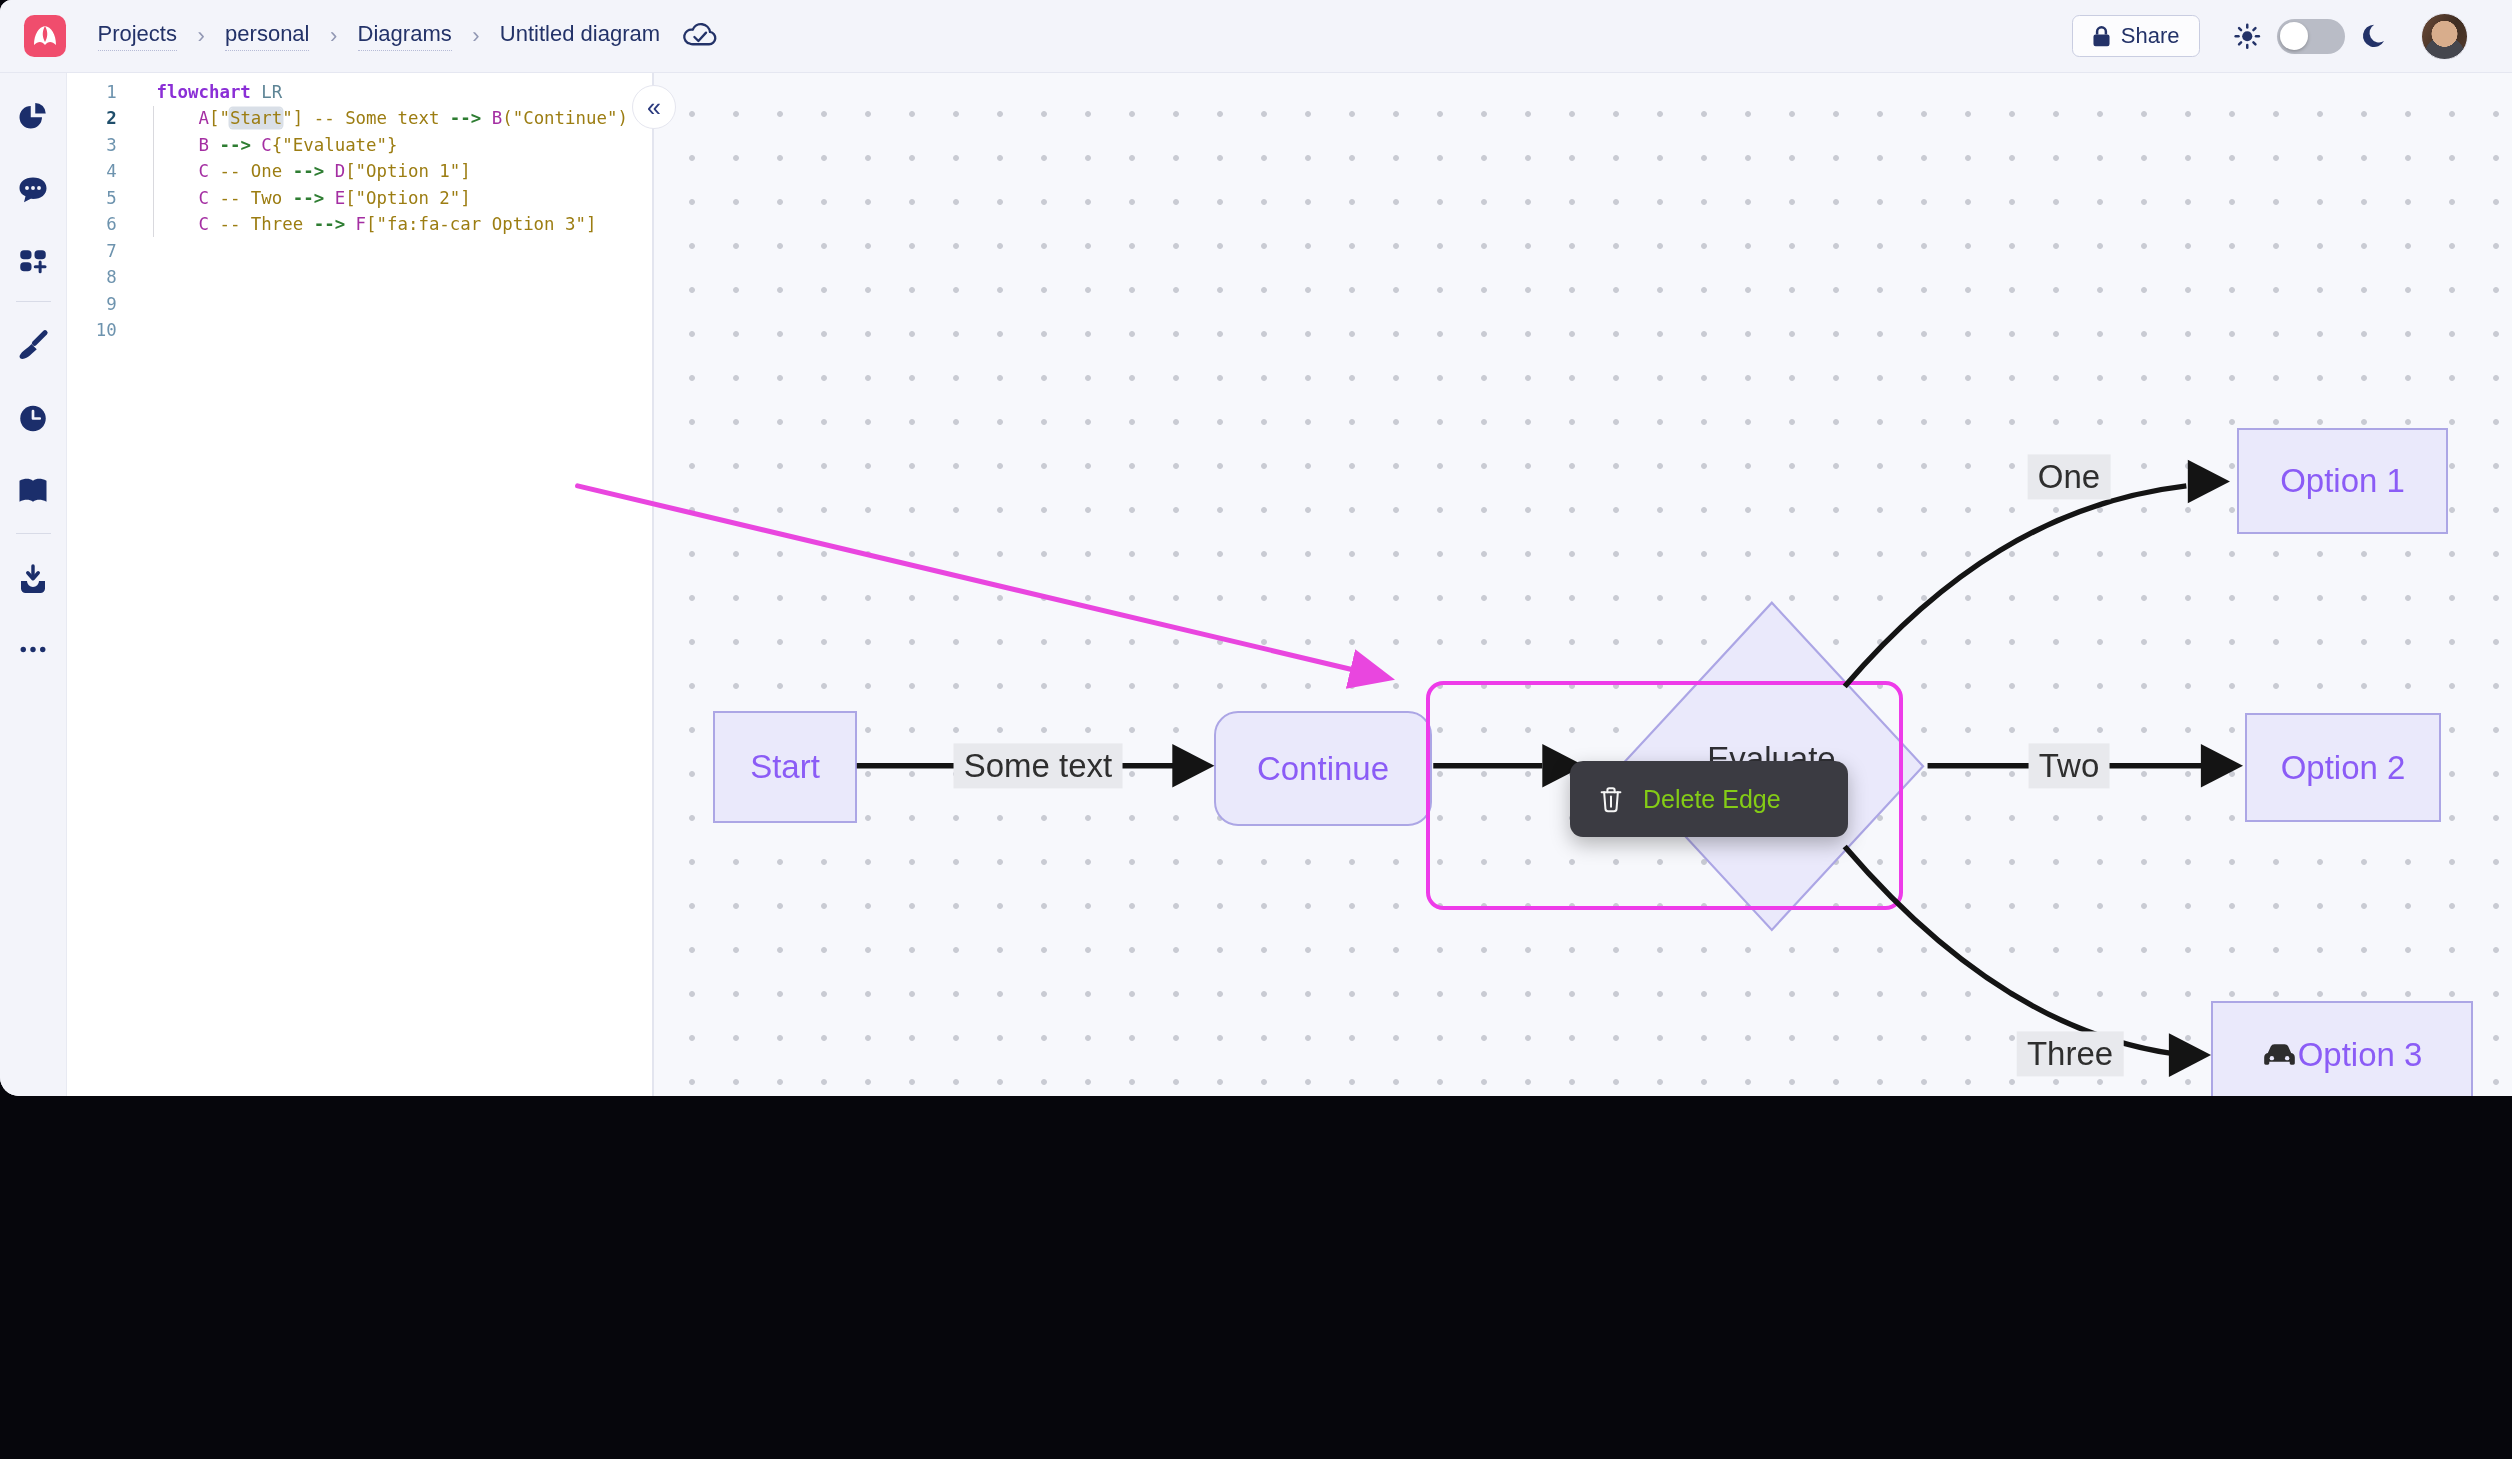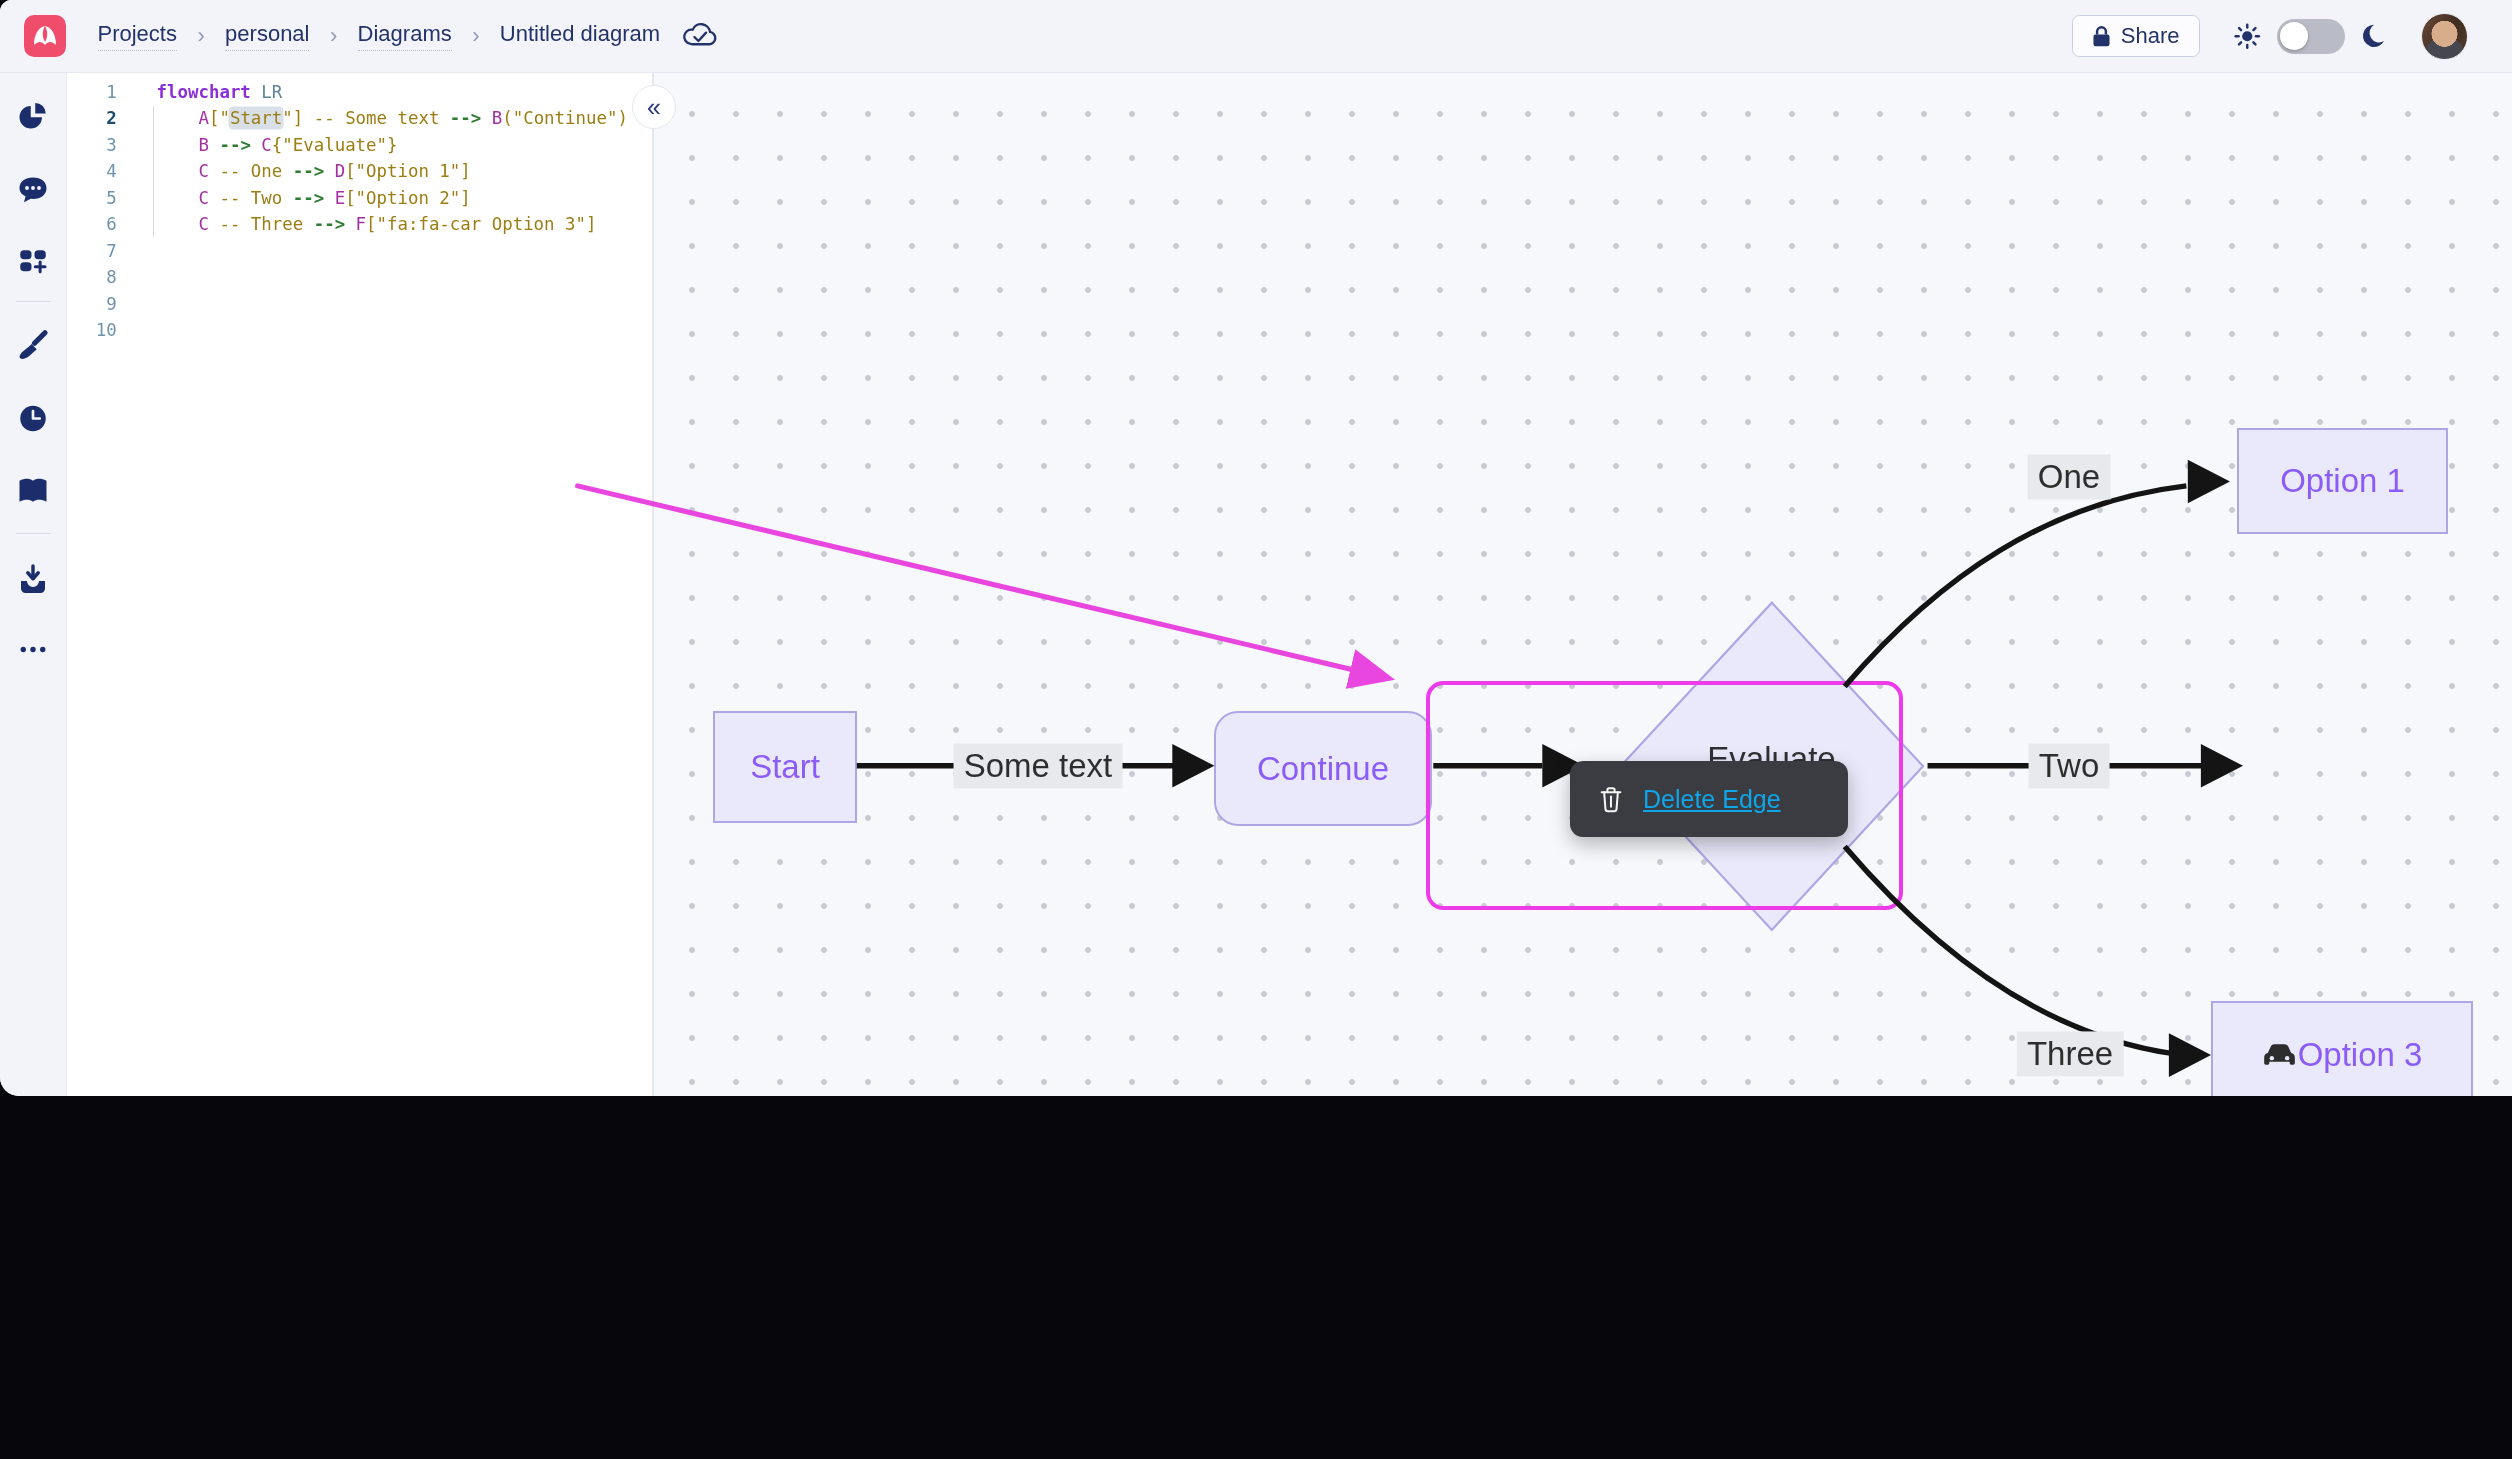--- a/index.html
+++ b/index.html
@@ -70,21 +70,21 @@
   .evaluate-label{position:absolute;left:972px;top:662px;width:291px;height:48px;line-height:48px;
                   text-align:center;font-size:33px;color:#2f2f34;z-index:4;}
   .edges-svg{position:absolute;left:0;top:0;z-index:7;pointer-events:none;}
   .sel-box{position:absolute;left:772px;top:608px;width:477px;height:229px;border:4.4px solid #EE3BE9;
            border-radius:17.4px;box-sizing:border-box;z-index:6;}
   .edge-label{position:absolute;transform:translate(-50%,-50%);background:#e8e9ed;color:#2e2e2e;
               font-size:33px;padding:3.6px 10.2px;z-index:8;white-space:nowrap;}
   .ctx-menu{position:absolute;left:916px;top:688px;width:278px;height:76px;background:#3b3b42;
             border-radius:13px;display:flex;align-items:center;padding-left:28px;box-sizing:border-box;
             gap:19px;z-index:10;box-shadow:0 7.3px 20.4px rgba(0,0,0,.28);cursor:pointer;}
-  .ctx-label{color:#0ea5e9;font-size:25px;text-decoration:underline;}
+  .ctx-label{color:#84cc16;font-size:25px;}
   .toolbar{position:absolute;left:47px;top:1288px;width:156px;height:49px;background:#3b3b42;
            border-radius:11.6px;display:flex;z-index:9;overflow:hidden;}
   .tool-cell{flex:1;display:flex;align-items:center;justify-content:center;cursor:pointer;}
   .tool-cell.lit{background:#55555c;}
 
   
   .anno-text{position:absolute;left:152px;top:422px;font-size:33px;font-weight:bold;color:#E946DF;
              z-index:50;white-space:nowrap;}
   .anno-svg{position:absolute;left:552px;top:451px;z-index:50;pointer-events:none;}
 </style>
@@ -222,20 +222,23 @@
       <span>Continue</span>
     </div>
     <svg class="diamond-svg" width="320" height="342" viewBox="0 0 440 470">
       <polygon points="9,234 217,9 425,234 217,459" fill="#EAE9FB" stroke="#ACA6E5" stroke-width="3"></polygon>
     </svg>
     <div class="evaluate-label">
       <span>Evaluate</span>
     </div>
     <div class="node" style="left:1583px;top:355px;width:211px;height:106px;">
       <span>Option 1</span>
+    </div>
+    <div class="node" style="left:1591px;top:640px;width:196px;height:109px;">
+      <span>Option 2</span>
     </div>
     <div class="node" style="left:1557px;top:928px;width:262px;height:108px;gap:1px;">
       <svg width="35" height="30.5" viewBox="0 0 48 40">
         <path fill="#2d2d2d" d="M8 17 l4-9 q1.5-3 5-3 h14 q3.5 0 5 3 l4 9 q5 1 5 6 v8 q0 2-2 2 h-3 q-2 0-2-2 v-2 H10 v2 q0 2-2 2 H5 q-2 0-2-2 v-8 q0-5 5-6 z"></path>
         <circle cx="13.5" cy="24" r="3" fill="#EAE9FB"></circle>
           <circle cx="34.5" cy="24" r="3" fill="#EAE9FB"></circle>
       </svg>
       <span>Option 3</span>
     </div>
 

